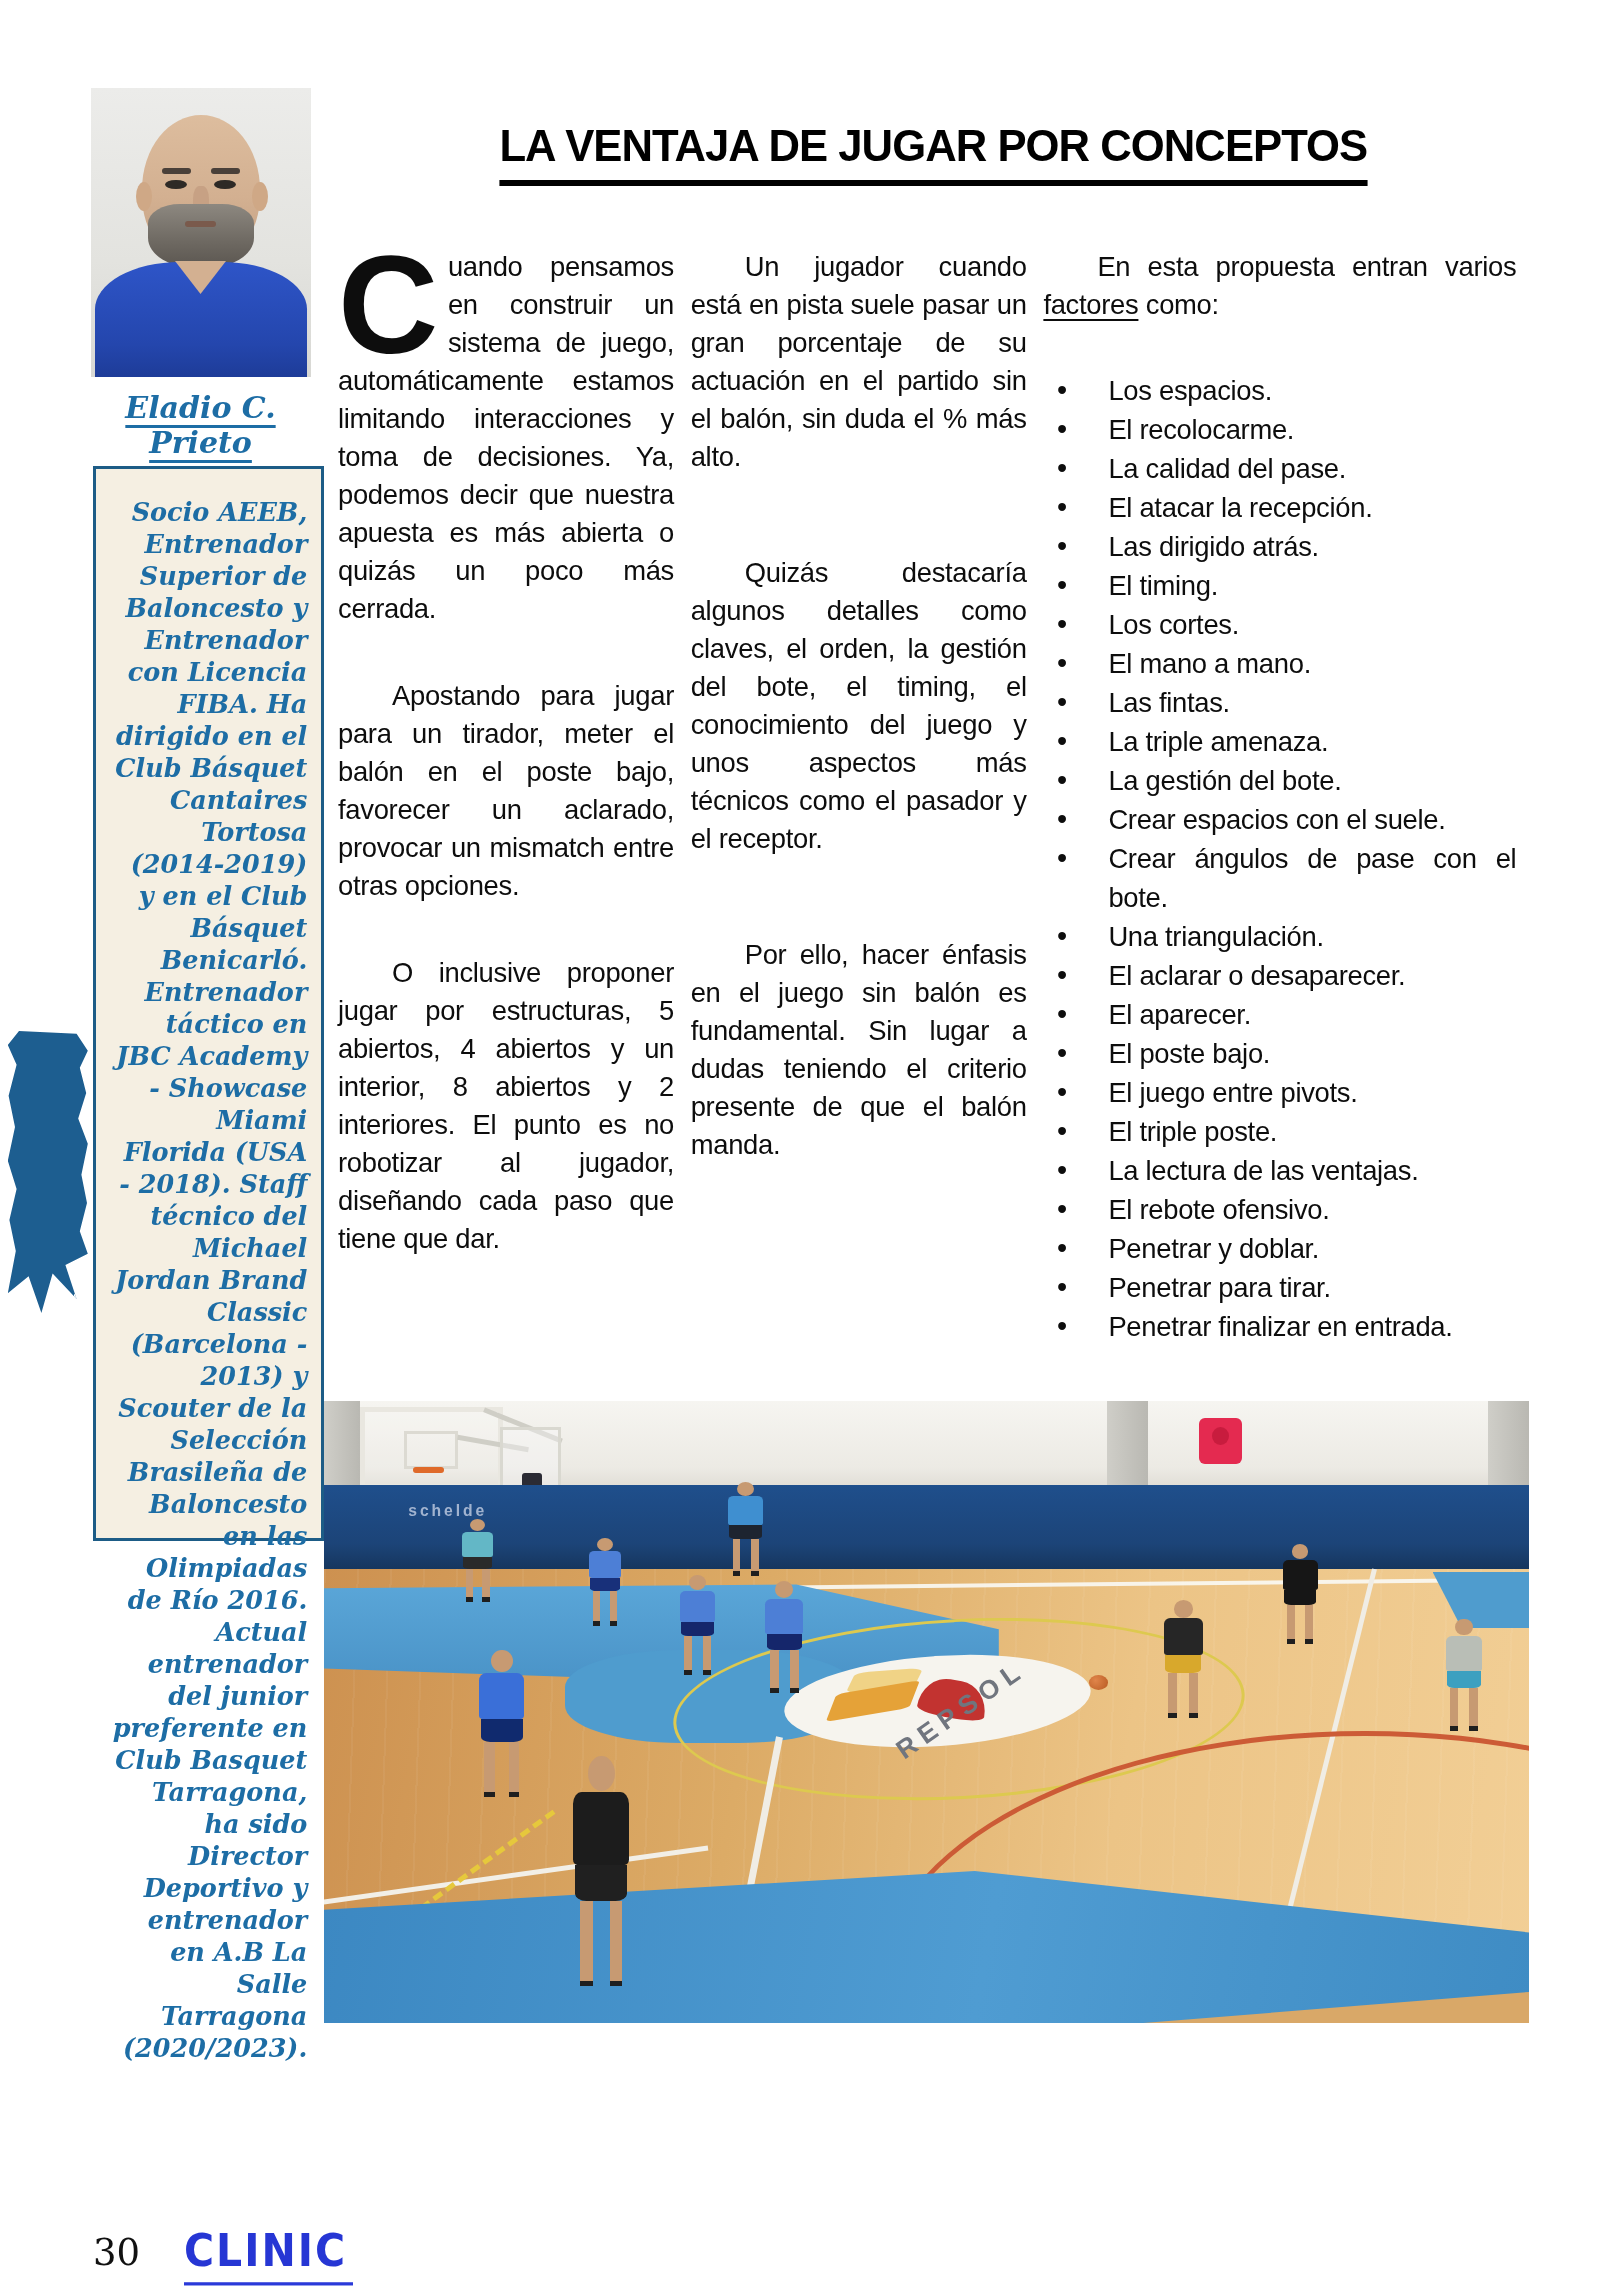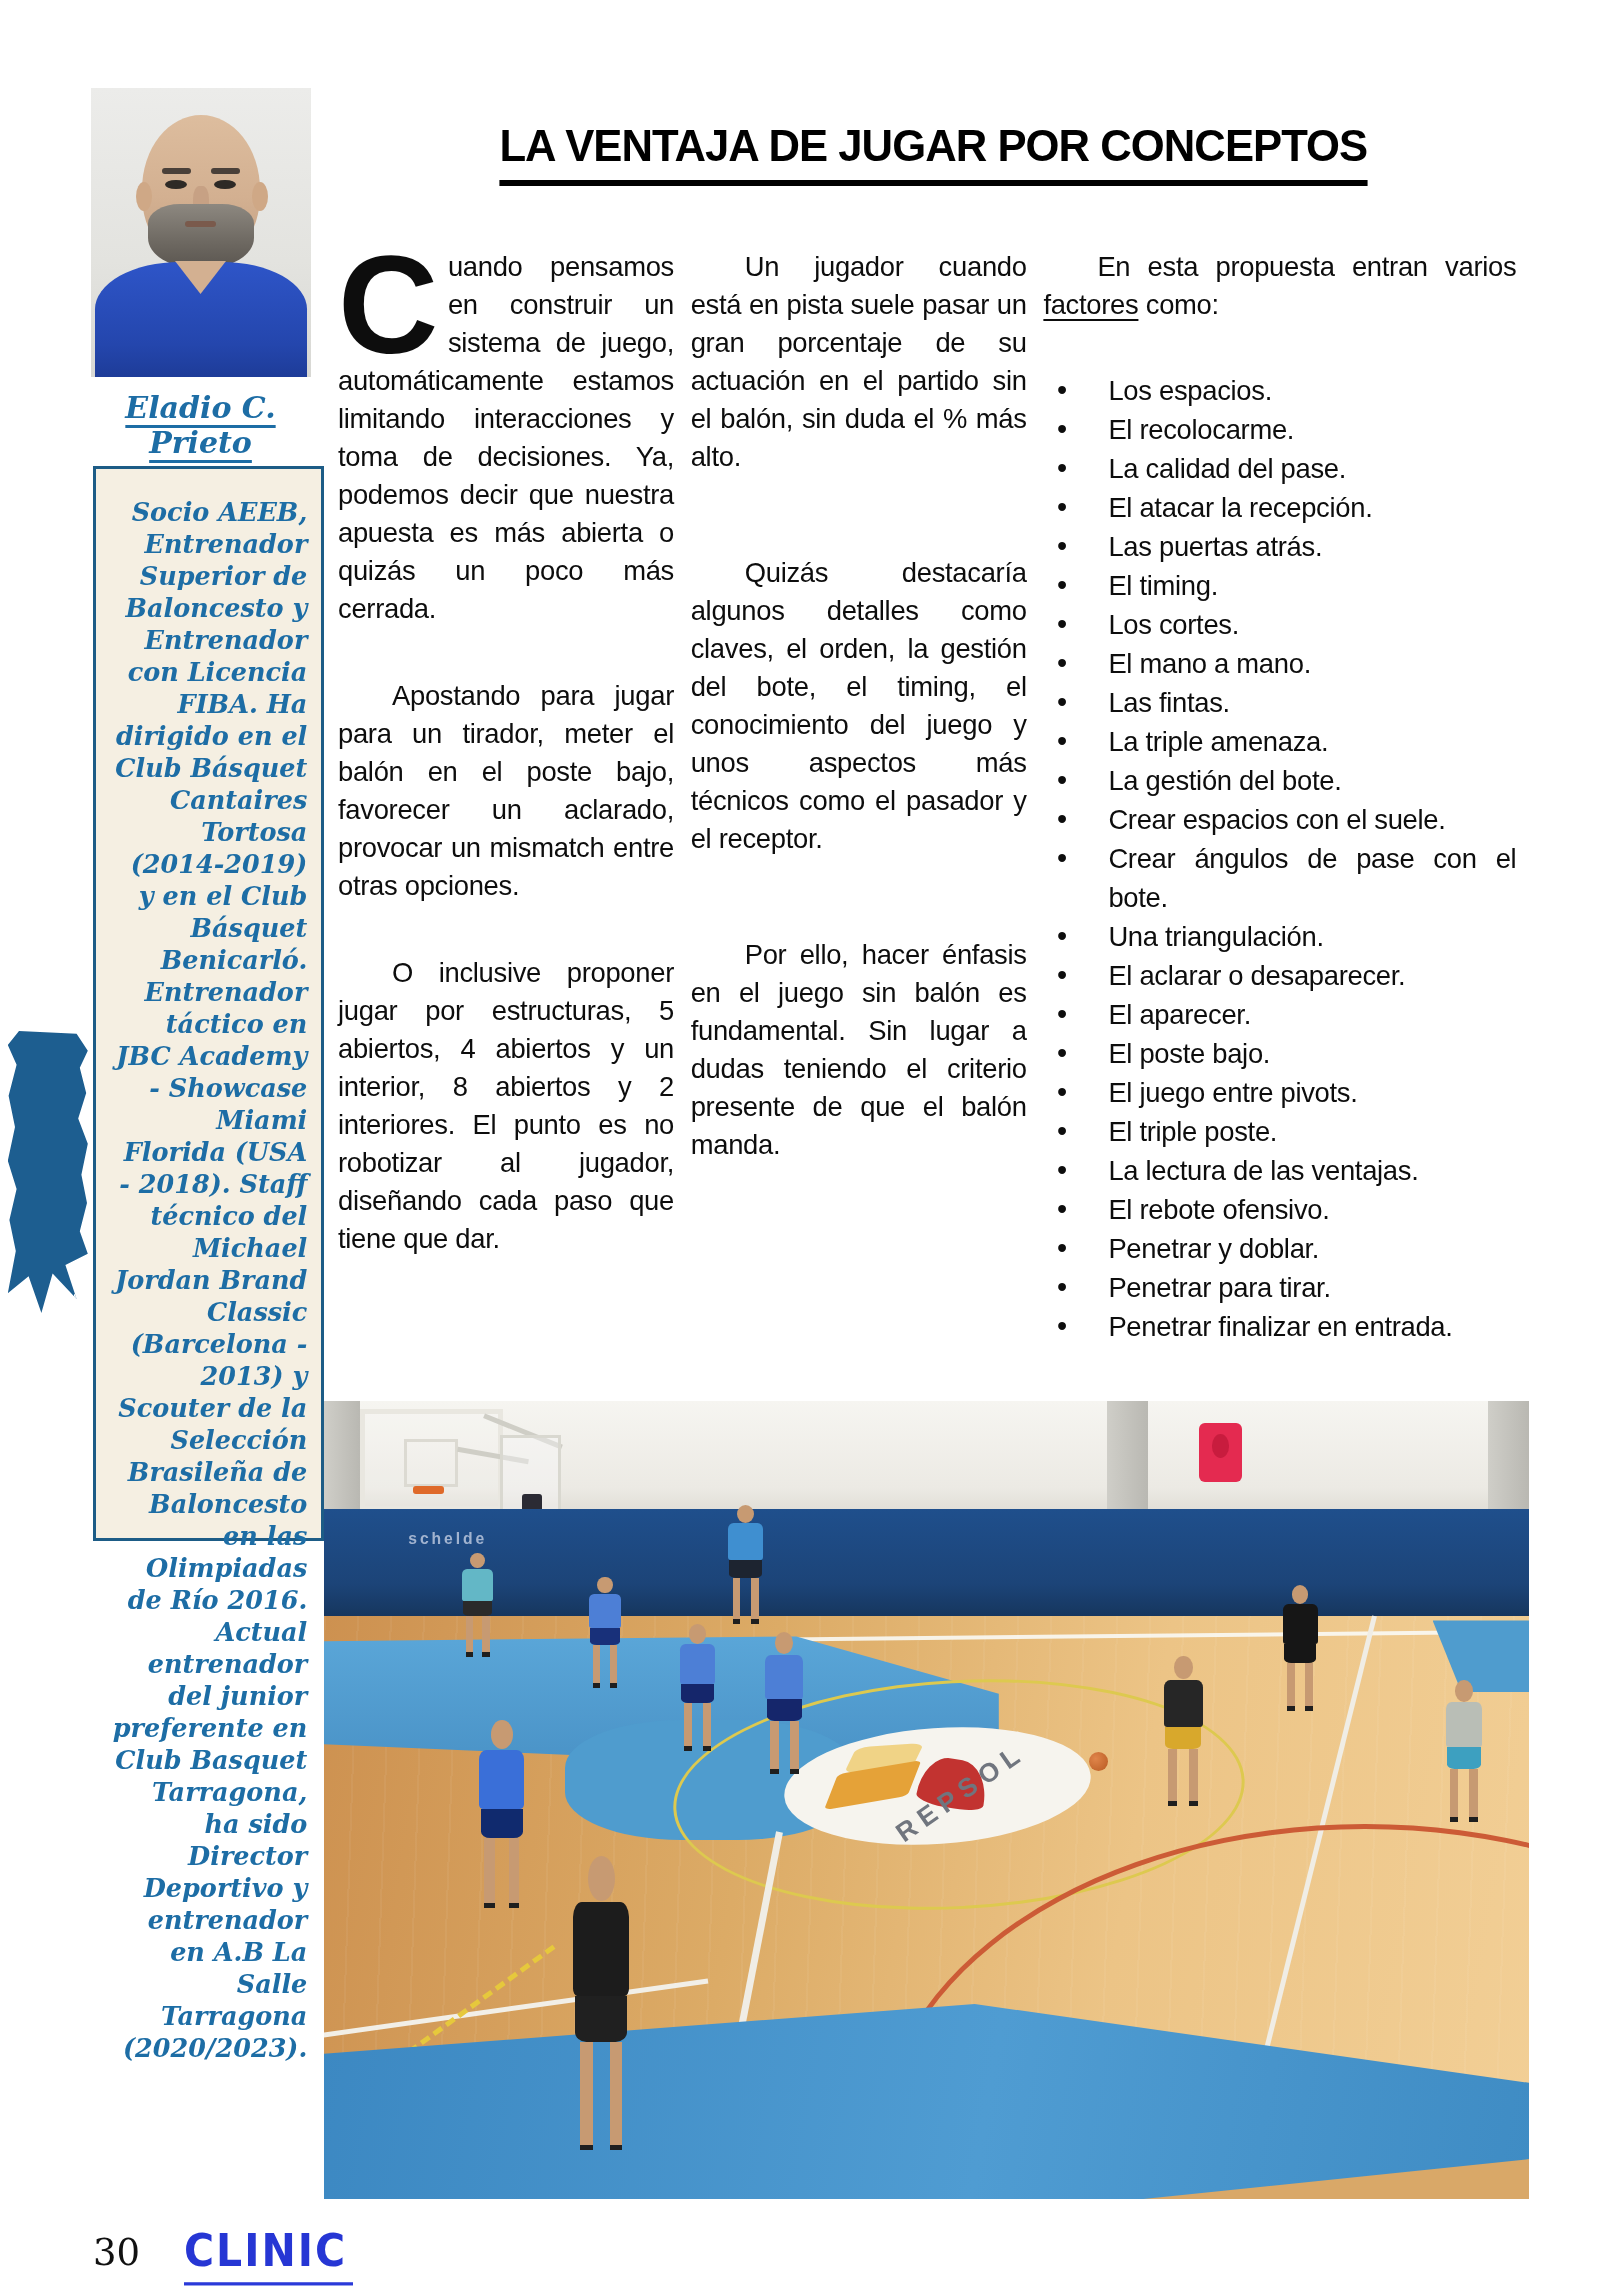--- a/index.html
+++ b/index.html
@@ -49,21 +49,21 @@
   .columns p{margin:0;}
   .col1 p + p, .col2 p + p{margin-top:49px;}
   .col2 p.bigGap{margin-top:78px;}
   .indent{text-indent:54px;}
   .dropcap{float:left;font-size:139px;line-height:102px;font-weight:600;padding:5.9px 9.8px 0 0;}
   .u{text-decoration:underline;text-decoration-thickness:2px;text-underline-offset:4.9px;}
   .factor-list{list-style:none;margin:47px 0 0 0;padding:0;}
   .factor-list li{position:relative;padding-left:65px;line-height:39px;text-align:justify;}
   .factor-list li::before{content:"•";position:absolute;left:13.7px;top:0;font-size:29px;}
   
-  .photo{position:absolute;left:324px;top:1401px;width:1205px;height:798px;overflow:hidden;background:#e8e5df;}
+  .photo{position:absolute;left:324px;top:1401px;width:1205px;height:622px;overflow:hidden;background:#e8e5df;}
   .wall{position:absolute;left:0;top:0;width:100%;height:13.5%;
     background:linear-gradient(180deg,#f6f5f1 0%,#eceae4 80%,#e2dfd8 100%);}
   .pillar{position:absolute;top:0;height:13.5%;background:linear-gradient(90deg,#cfcec8,#b9b8b2);}
   .jersey{position:absolute;left:72.6%;top:2.8%;width:3.6%;height:7.4%;background:#e42a50;border-radius:5.9px;}
   .jersey::after{content:"";position:absolute;left:30%;top:18%;width:40%;height:40%;background:#b01030;border-radius:50%;opacity:.55;}
   .bb-frame{position:absolute;left:3%;top:1%;width:11%;height:11.5%;border:5.9px solid #e9e7e0;background:rgba(255,255,255,0.15);}
   .bb-inner{position:absolute;left:6.6%;top:4.8%;width:4%;height:5.2%;border:3.9px solid #dcdad2;}
   .bb-rim-s{position:absolute;left:7.4%;top:10.6%;width:2.6%;height:1%;background:#df6a2a;border-radius:2.9px;}
   .glass{position:absolute;left:14.6%;top:4.2%;width:4.6%;height:9.4%;border:3.9px solid #d9d8d0;background:rgba(250,250,252,0.35);}
   .pad{position:absolute;left:16.4%;top:11.6%;width:1.7%;height:5.6%;background:#2b2b34;border-radius:2.9px;}
@@ -163,21 +163,21 @@
       <p class="indent bigGap">Quizás destacaría algunos detalles como claves, el orden, la gestión del bote, el timing, el conocimiento del juego y unos aspectos más técnicos como el pasador y el receptor.</p>
       <p class="indent bigGap">Por ello, hacer énfasis en el juego sin balón es fundamental. Sin lugar a dudas teniendo el criterio presente de que el balón manda.</p>
     </div>
     <div class="col3">
       <p class="indent"><span>En esta propuesta entran varios </span><span class="u">factores</span><span> como:</span></p>
       <ul class="factor-list">
         <li>Los espacios.</li>
         <li>El recolocarme.</li>
         <li>La calidad del pase.</li>
         <li>El atacar la recepción.</li>
-        <li>Las puertas atrás.</li>
+        <li>Las dirigido atrás.</li>
         <li>El timing.</li>
         <li>Los cortes.</li>
         <li>El mano a mano.</li>
         <li>Las fintas.</li>
         <li>La triple amenaza.</li>
         <li>La gestión del bote.</li>
         <li>Crear espacios con el suele.</li>
         <li>Crear ángulos de pase con el bote.</li>
         <li>Una triangulación.</li>
         <li>El aclarar o desaparecer.</li>

